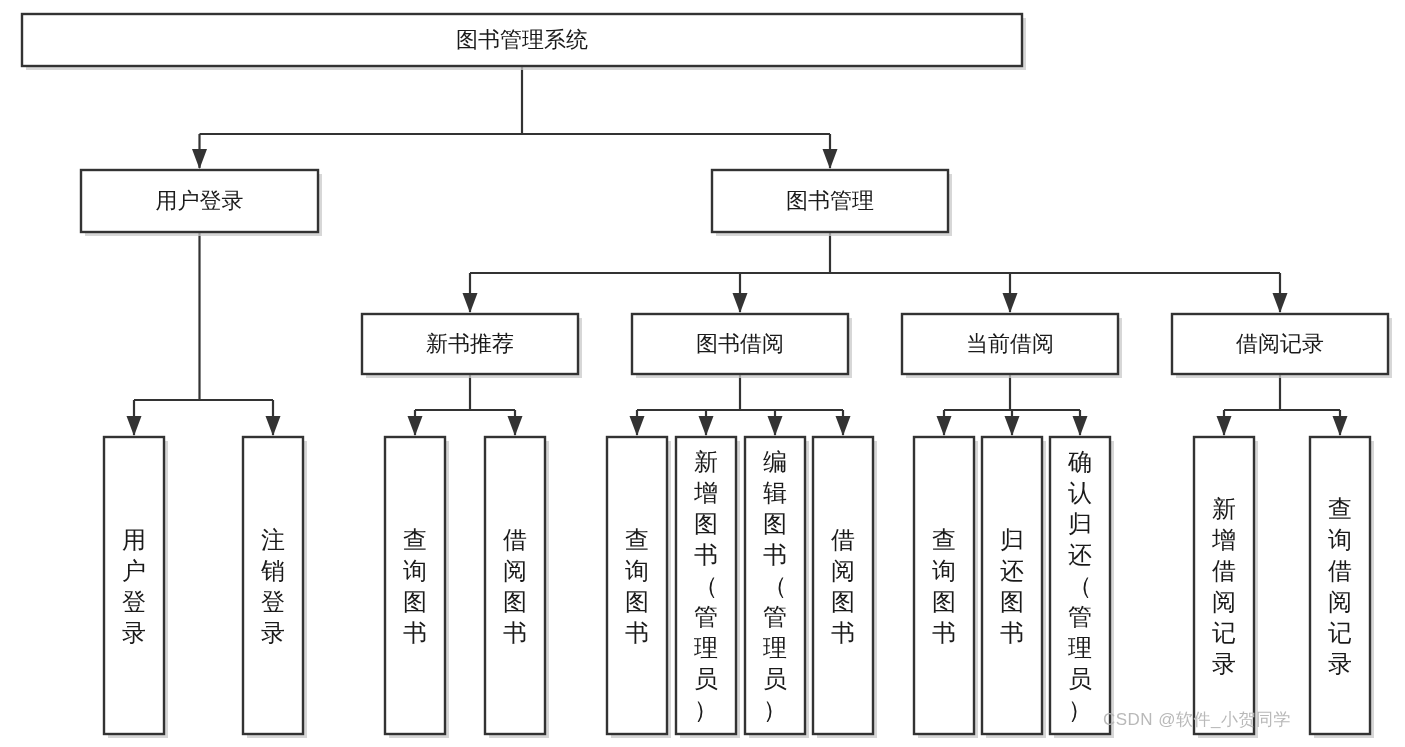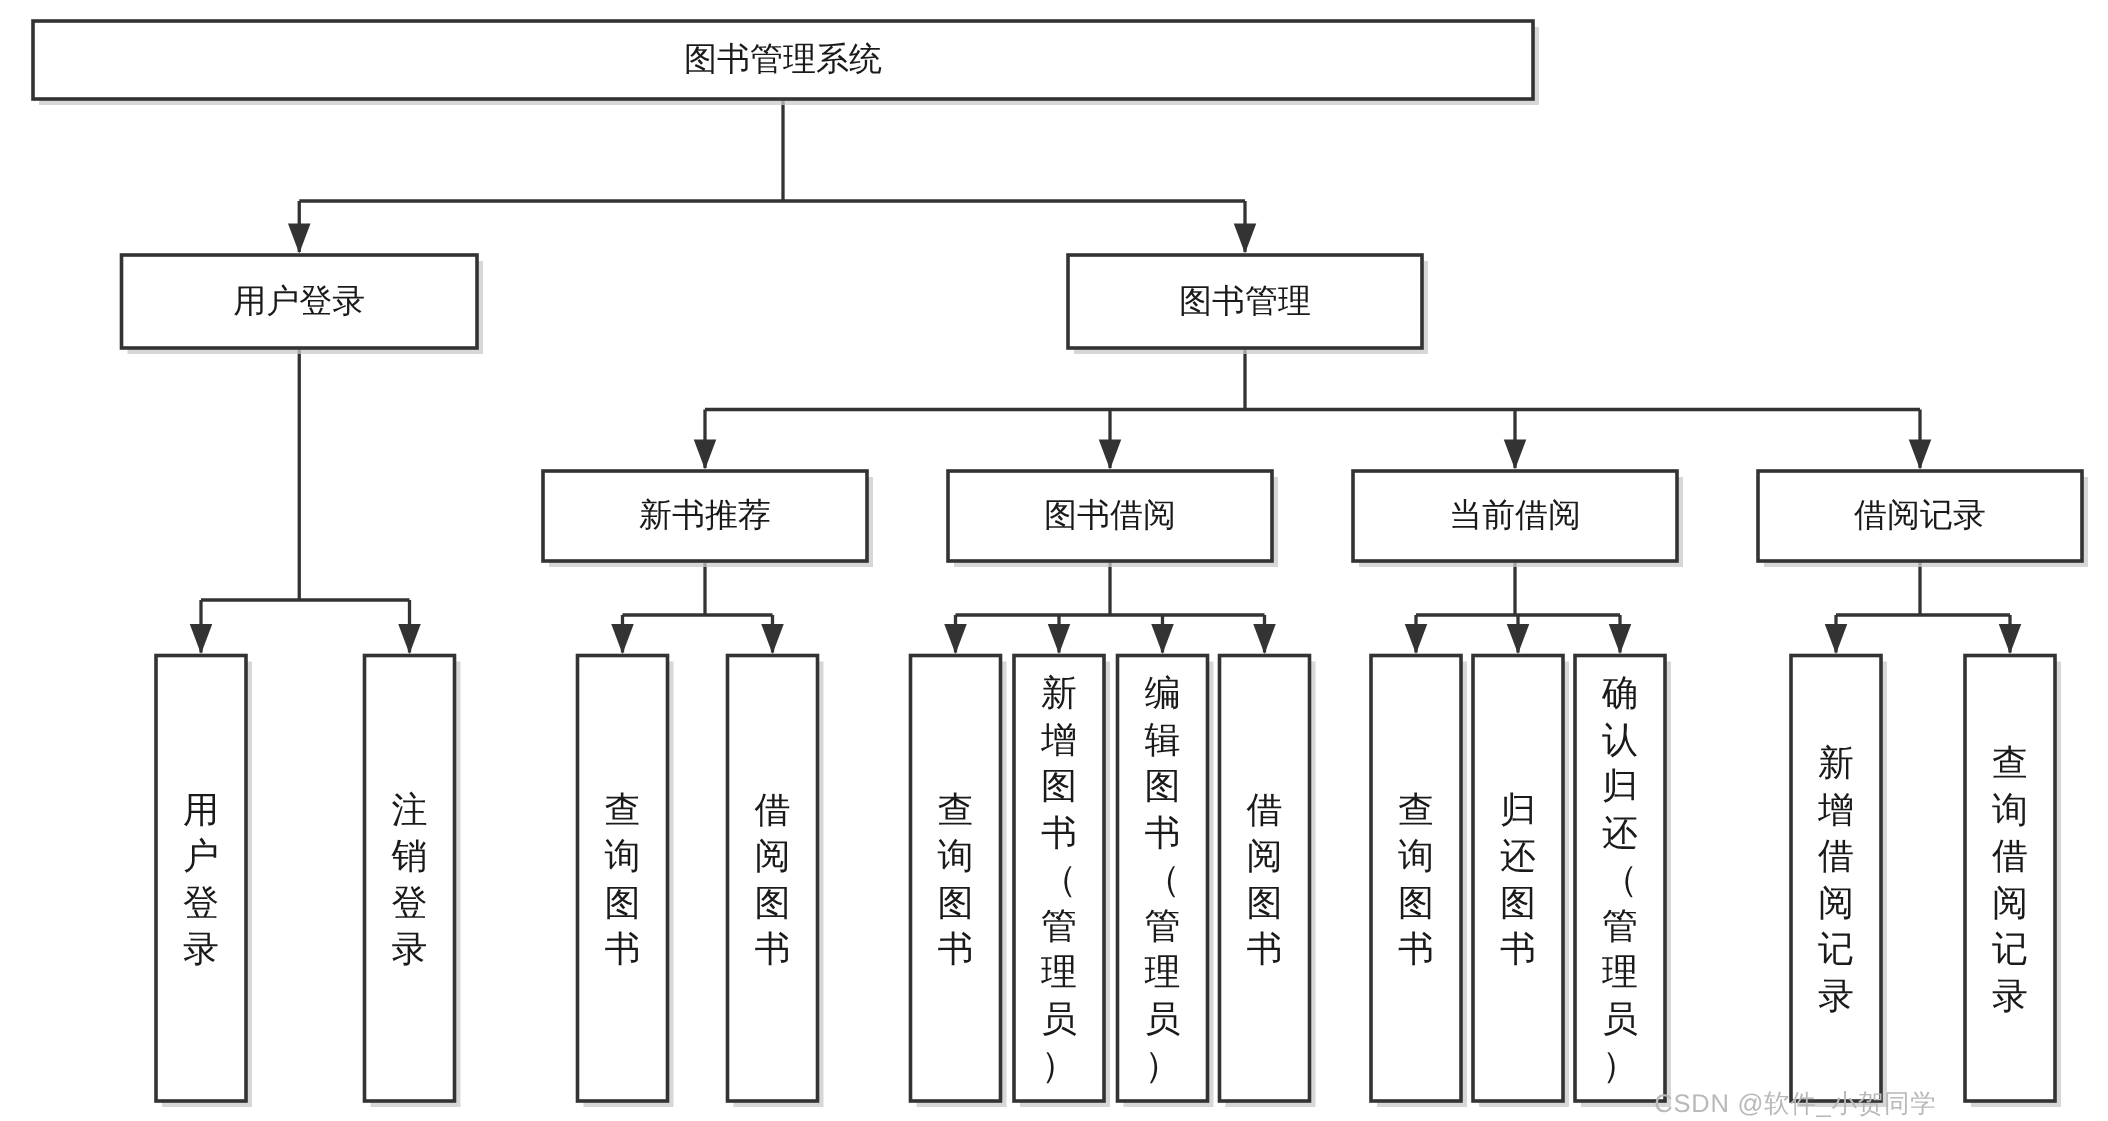--- a/index.html
+++ b/index.html
@@ -55,21 +55,21 @@
   }
   .node-label-vertical {
     font-family: "Liberation Sans", "DejaVu Sans", sans-serif;
     fill: #1a1a1a;
     font-size: 24px;
     text-anchor: middle;
   }
   .watermark-text {
     position: absolute;
     right: 8px;
-    bottom: 0;
+    bottom: 16px;
     font-family: "Liberation Sans", "DejaVu Sans", sans-serif;
     font-size: 17px;
     color: #b9b9b9;
     letter-spacing: 0.5px;
     white-space: nowrap;
     user-select: none;
   }
 </style>
 </head>
 <body>

